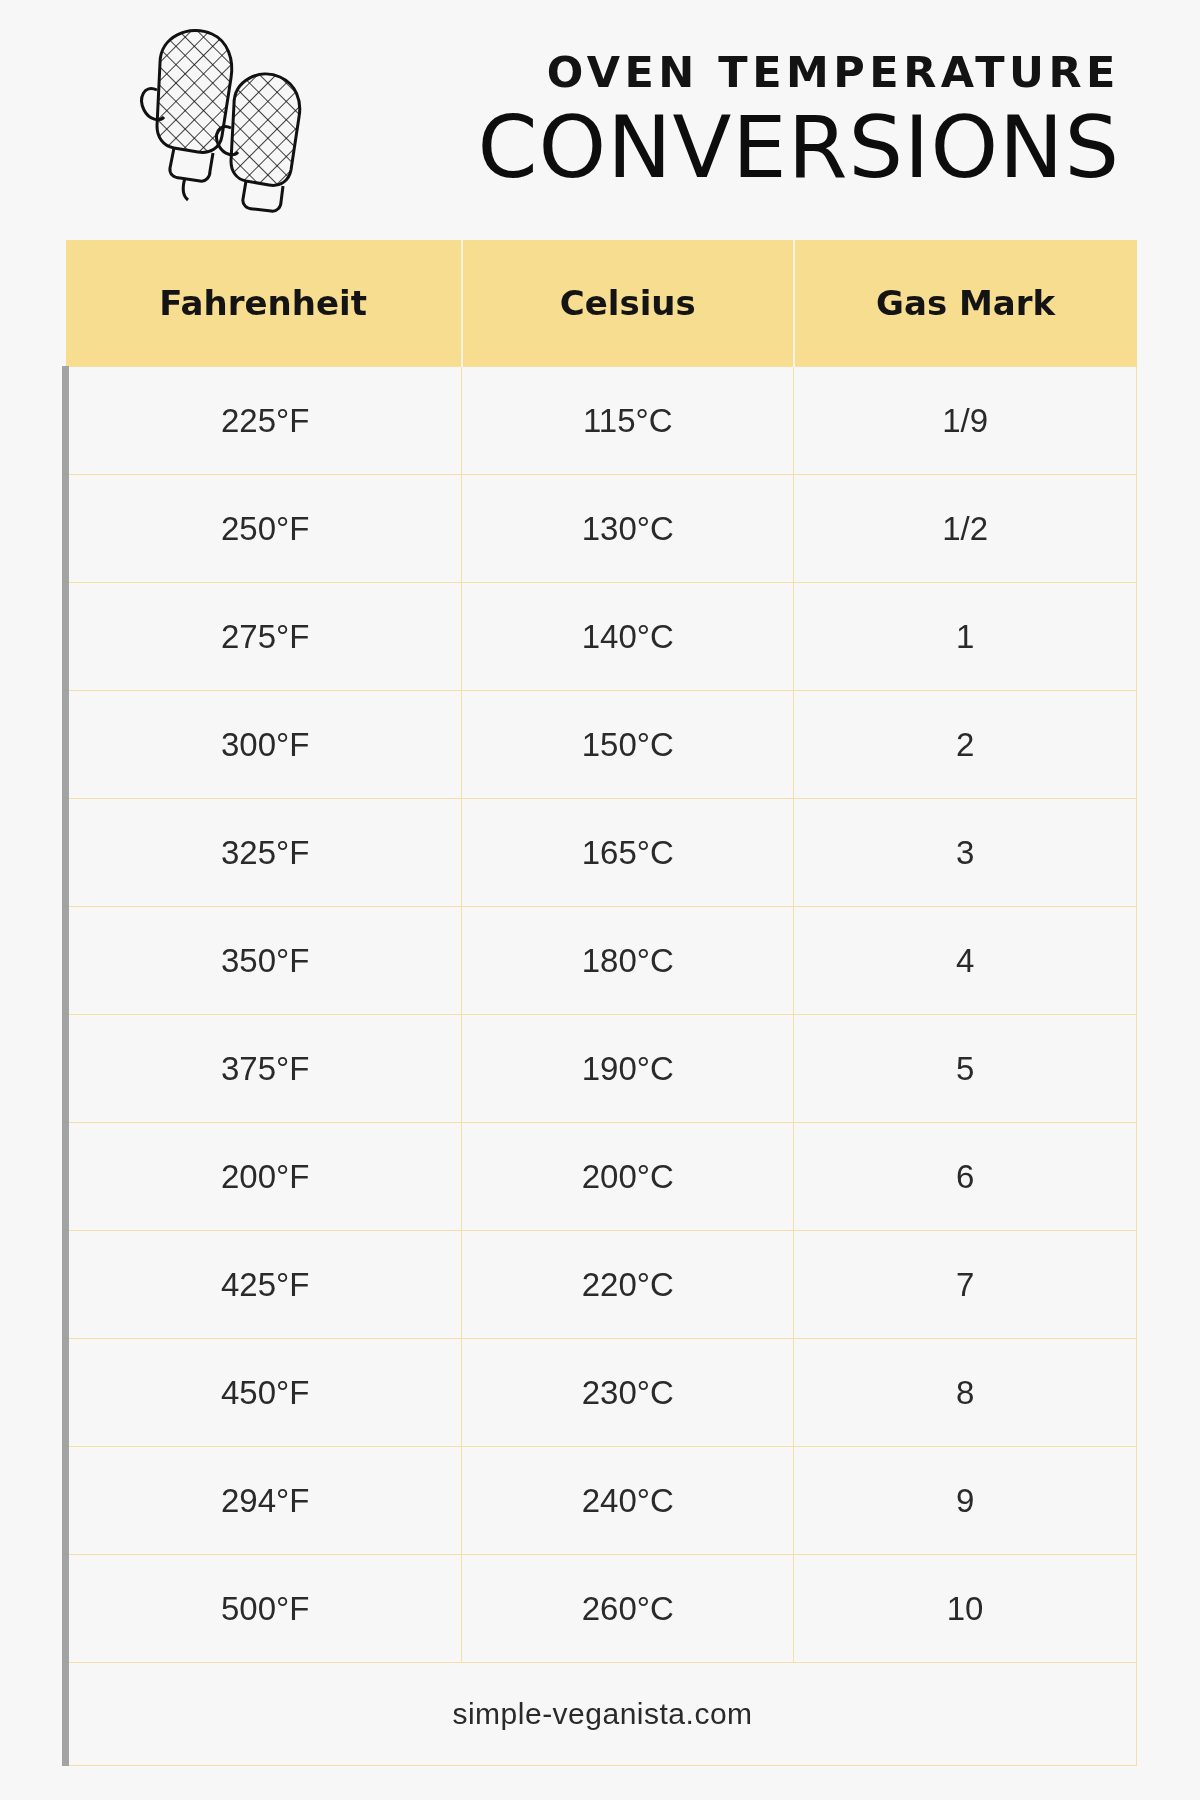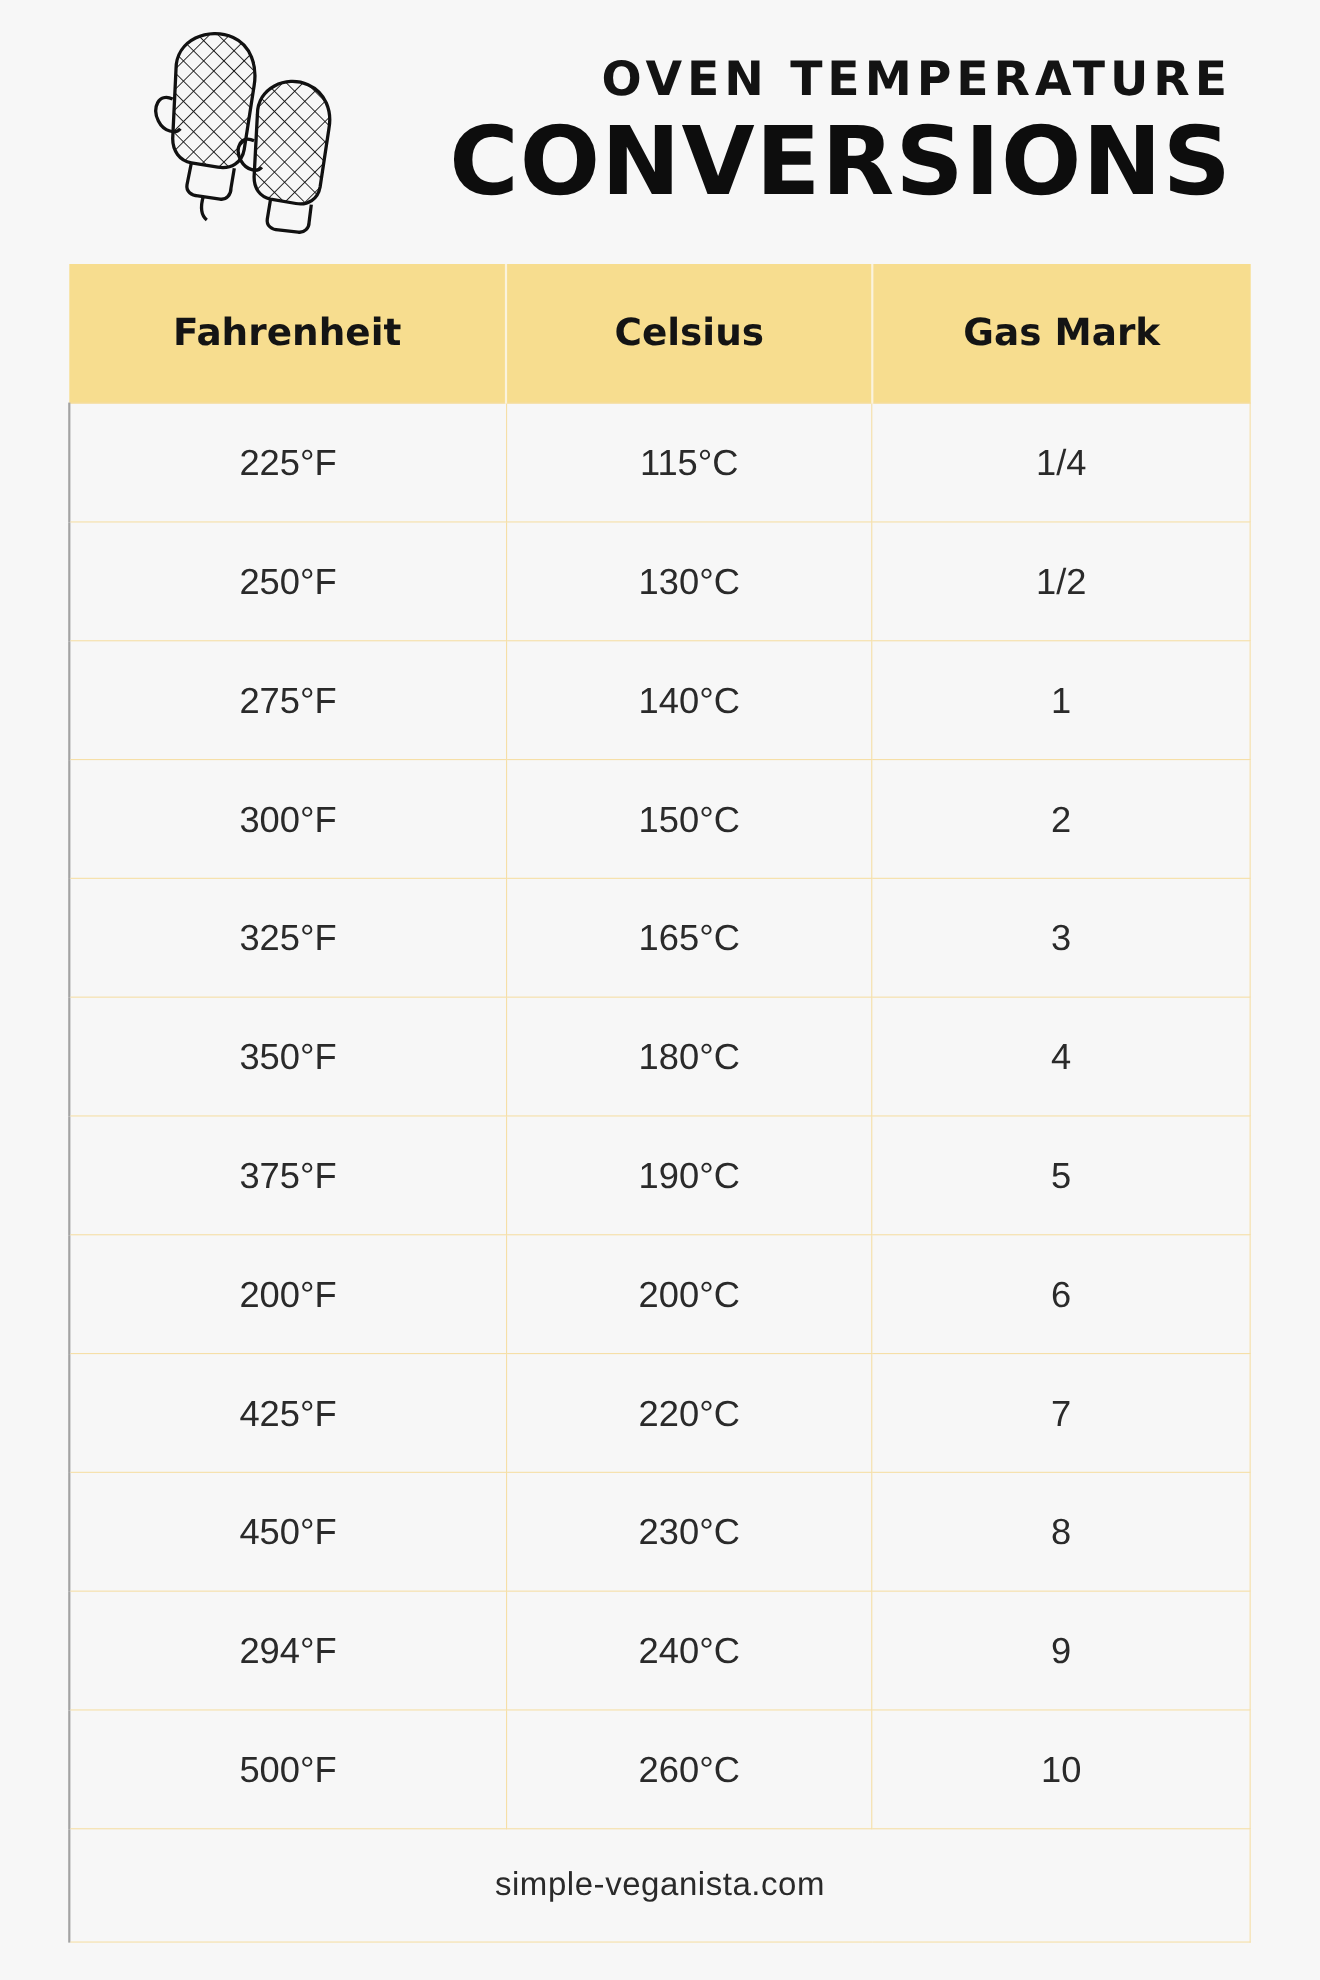--- a/index.html
+++ b/index.html
@@ -47,21 +47,21 @@
   .title-top {
     font-family: "DejaVu Sans", sans-serif;
     font-weight: bold;
     font-size: 43px;
     letter-spacing: 4.5px;
     line-height: 1.05;
     color: #131313;
   }
   .title-main {
     font-family: "DejaVu Sans", sans-serif;
-    font-weight: bold;
+    font-weight: normal;
     font-size: 86px;
     letter-spacing: 1px;
     line-height: 1.0;
     color: #0d0d0d;
     margin-top: 8px;
   }
 
   
   .table-wrap {
     position: absolute;
@@ -92,21 +92,21 @@
     background: #f7f7f7;
     font-family: "Liberation Sans", sans-serif;
     font-weight: 400;
     font-size: 33px;
     color: #2a2a2a;
     height: 105px;
     text-align: center;
     vertical-align: middle;
     border: 1px solid #f6dfa7;
   }
-  table.conv tr td:first-child { border-left: 2px solid #a3a3a3; }
+  table.conv tr td:first-child { border-left: 7px solid #a3a3a3; }
   table.conv tr td:last-child { border-right: 1px solid #f6dfa7; }
 
   .col-f { width: 37%; }
   .col-c { width: 31%; }
   .col-g { width: 32%; }
 
   .footer-cell {
     font-size: 30px !important;
     color: #1e1e1e;
     height: 100px !important;
@@ -161,21 +161,21 @@
         <tr>
           <th>Fahrenheit</th>
           <th>Celsius</th>
           <th>Gas Mark</th>
         </tr>
       </thead>
       <tbody>
         <tr>
           <td>225°F</td>
           <td>115°C</td>
-          <td>1/4</td>
+          <td>1/9</td>
         </tr>
         <tr>
           <td>250°F</td>
           <td>130°C</td>
           <td>1/2</td>
         </tr>
         <tr>
           <td>275°F</td>
           <td>140°C</td>
           <td>1</td>

